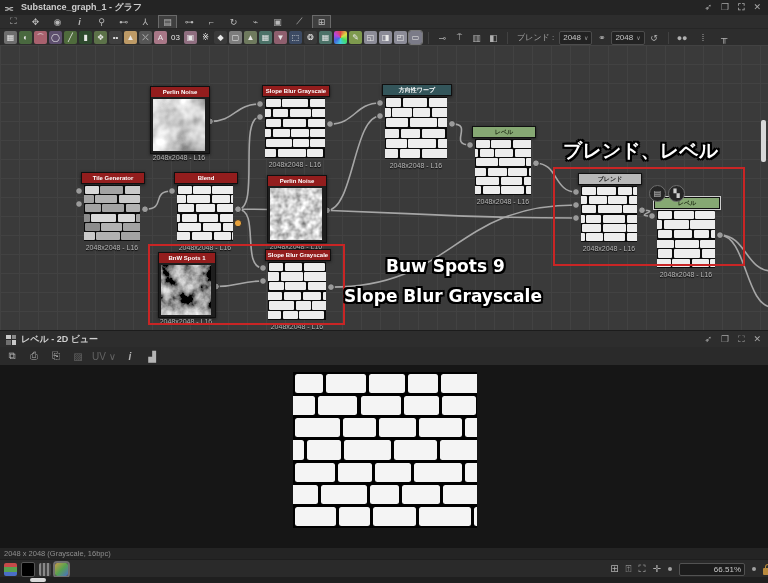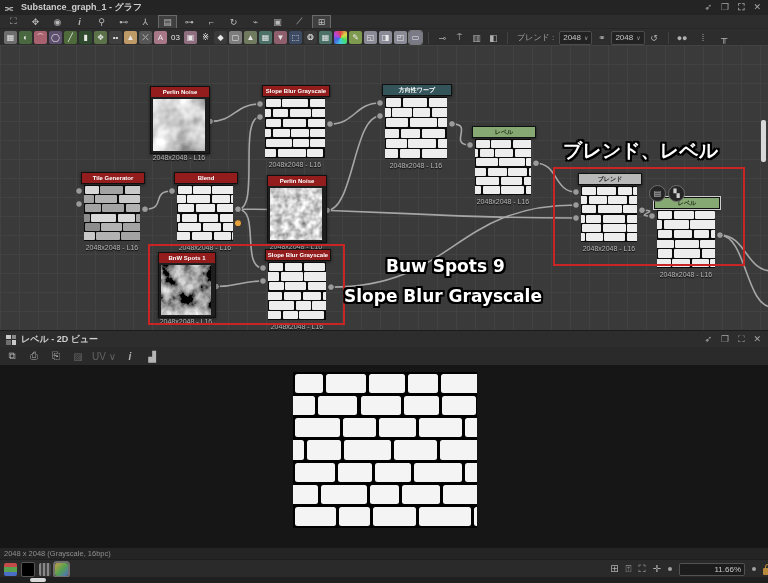--- a/index.html
+++ b/index.html
@@ -543,21 +543,21 @@
         <span class="chicon colorimg"></span>
       </span>
     <span class="right">
       <span id="bricons" style="display:flex;gap:7px;">
           <span class="bricon">⊞</span>
           <span class="bricon">⍐</span>
           <span class="bricon">⛶</span>
           <span class="bricon">✛</span>
         </span>
       <span class="dot"></span>
-      <span id="zoomfield">11.66%</span>
+      <span id="zoomfield">66.51%</span>
       <span class="dot"></span>
       <span class="lock"></span>
     </span>
   </div>
   <div id="bottomstrip"></div>
   <div id="bstab"></div>
 </div>
 
 <svg class="defsonly">
   <defs>

